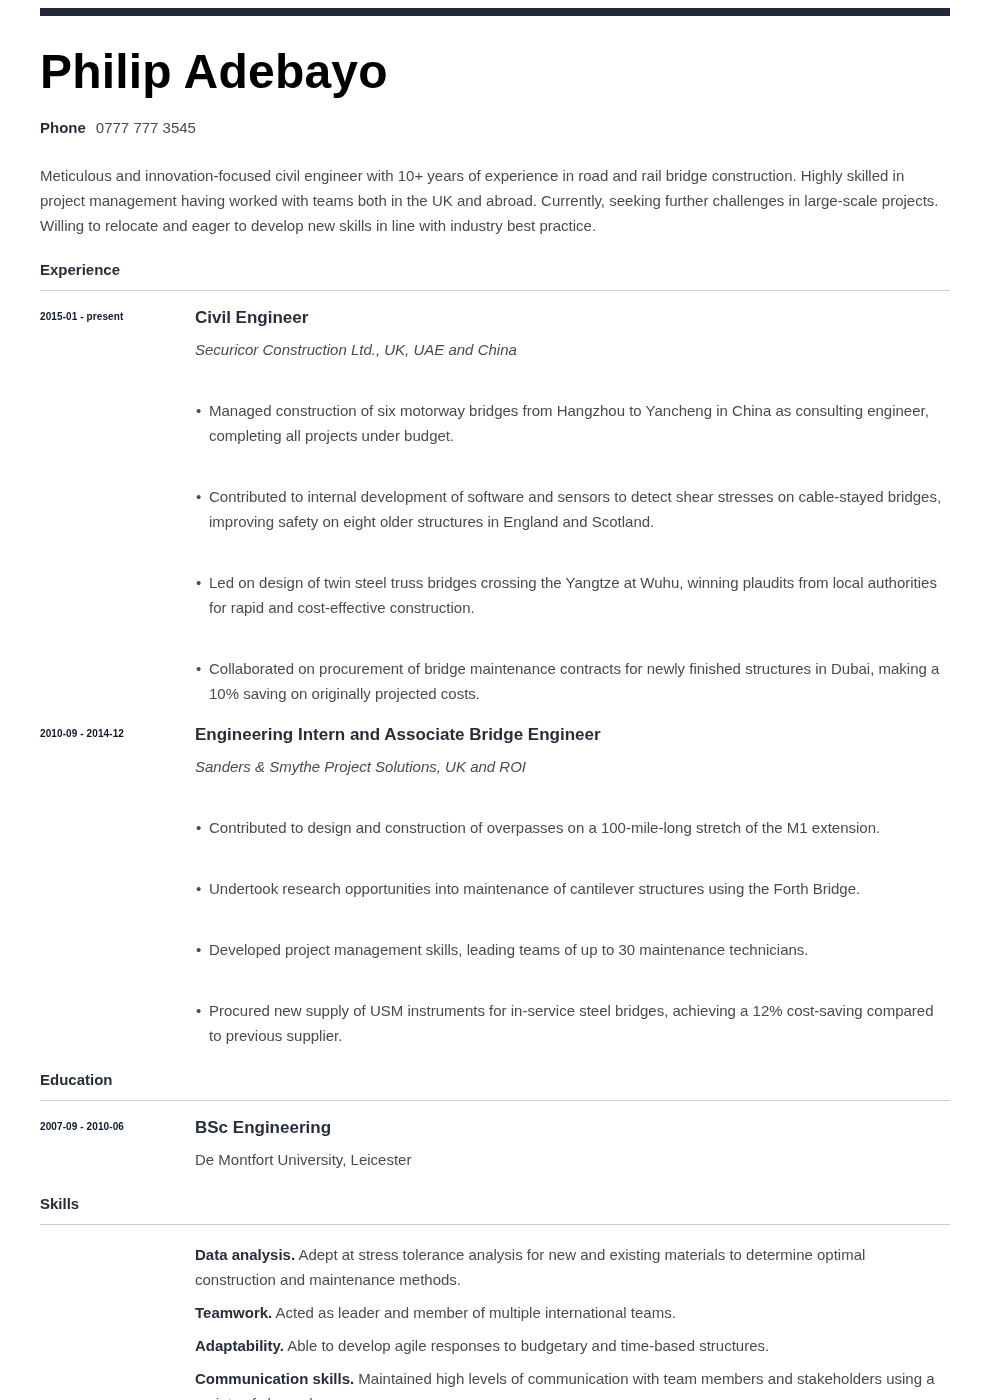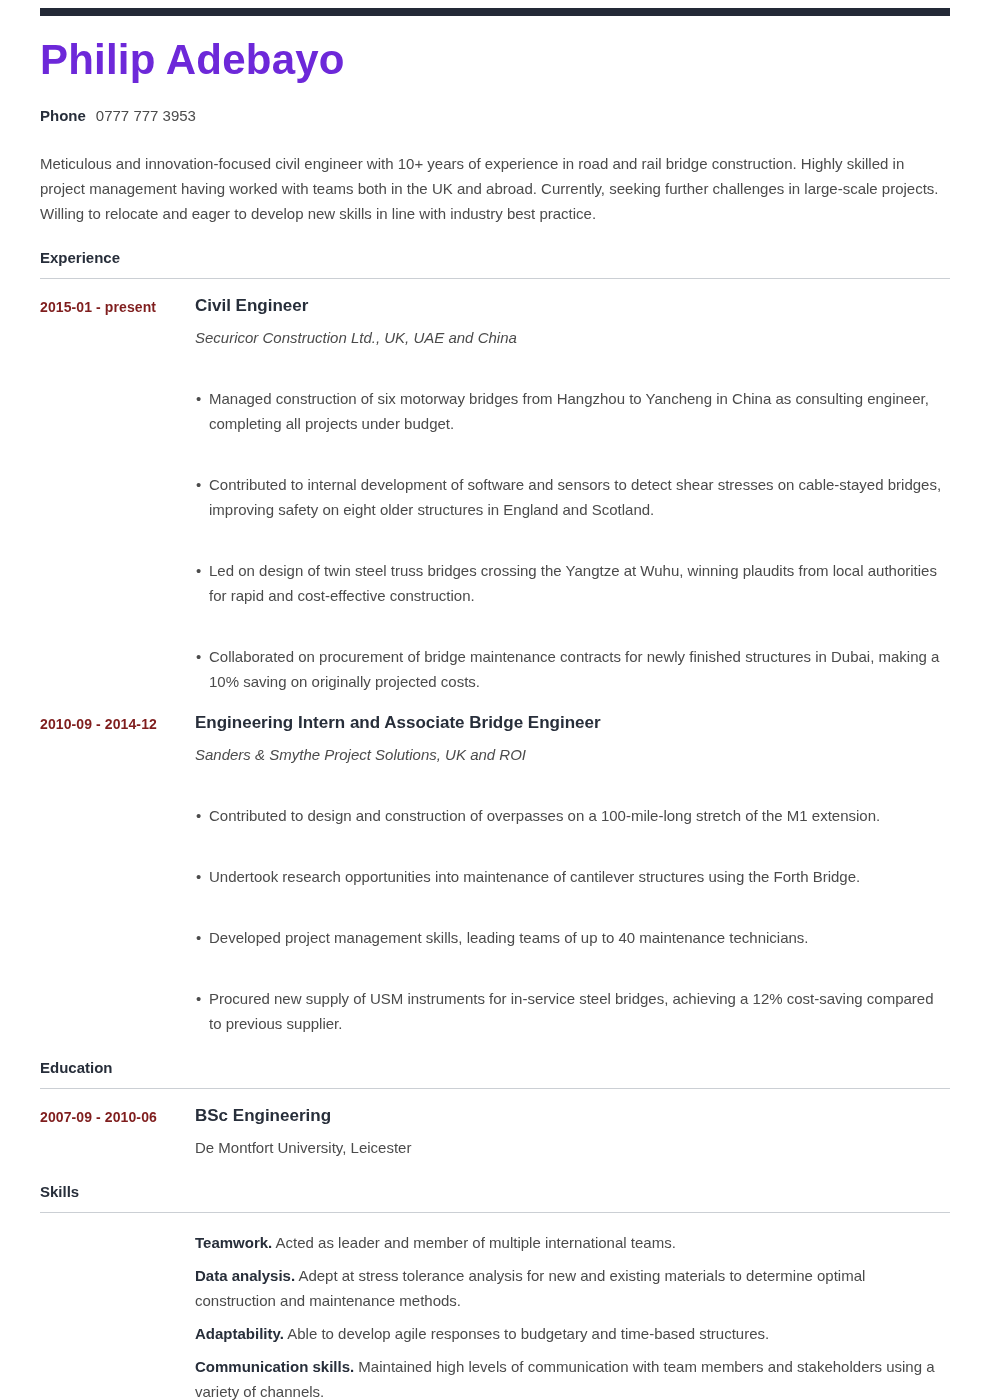--- a/index.html
+++ b/index.html
@@ -6,41 +6,41 @@
   html,body { background:#ffffff; }
   body {
     width:990px; height:1400px;
     font-family:"Liberation Sans", sans-serif;
     color:#4b4b4b;
     overflow:hidden;
   }
   .page { padding:8px 40px 0 40px; }
   .top-bar { height:8px; background:#232936; }
   .name {
-    margin-top:24px;
-    font-size:42px; font-weight:700; color:#6d28d9;
+    margin-top:36px;
+    font-size:48px; font-weight:700; color:#000000;
     letter-spacing:.2px; line-height:40px;
   }
   .contact-row { margin-top:27px; font-size:15px; line-height:17px; }
   .contact-row + .contact-row { margin-top:16px; }
   .contact-label { font-weight:700; color:#272e3a; margin-right:10px;text-align:right; }
   .contact-value { color:#4b4b4b; }
   .summary {
     margin-top:27px; font-size:15px; line-height:25px; color:#4b4b4b;
   }
   .section-title {
     margin-top:20px; margin-bottom:17px;
     font-size:15px; font-weight:700; color:#272e3a;
     padding-bottom:9px; border-bottom:1px solid #cbcfd4;
     line-height:23px;
   }
   .row { display:grid; grid-template-columns:155px 1fr; }
   .row + .row { margin-top:19px; }
   .dates {
-    font-size:14px; font-weight:700; color:#7f1d1d;
+    font-size:10px; font-weight:700; color:#0f172a;
     padding-top:3px; letter-spacing:.1px;
   }
   .job-title { font-size:17px; font-weight:700; color:#272e3a; line-height:20px; }
   .company { margin-top:9px; font-style:italic; font-size:15px; line-height:25px; color:#4b4b4b; }
   .school  { margin-top:9px; font-size:15px; line-height:25px; color:#4b4b4b; }
   ul.bullets { list-style:none; margin-top:5px; }
   ul.bullets li {
     position:relative; padding-left:14px;
     font-size:15px; line-height:25px; color:#4b4b4b;margin-top:36px;
   }
@@ -54,21 +54,21 @@
 </head>
 <body>
 
 <div class="page">
 
   <div class="top-bar"></div>
 
   <div class="name">Philip Adebayo</div>
 
   <div class="contact-row">
-    <span class="contact-label">Phone</span><span class="contact-value">0777 777 3953</span>
+    <span class="contact-label">Phone</span><span class="contact-value">0777 777 3545</span>
   </div>
 
   <div class="summary">Meticulous and innovation-focused civil engineer with 10+ years of experience in road and rail bridge construction. Highly skilled in project management having worked with teams both in the UK and abroad. Currently, seeking further challenges in large-scale projects. Willing to relocate and eager to develop new skills in line with industry best practice.</div>
 
   <div class="section-title">Experience</div>
 
   <div class="row">
     <div class="dates">2015-01 - present</div>
     <div>
       <div class="job-title">Civil Engineer</div>
@@ -83,43 +83,43 @@
   </div>
 
   <div class="row">
     <div class="dates">2010-09 - 2014-12</div>
     <div>
       <div class="job-title">Engineering Intern and Associate Bridge Engineer</div>
       <div class="company">Sanders &amp; Smythe Project Solutions, UK and ROI</div>
       <ul class="bullets">
         <li>Contributed to design and construction of overpasses on a 100-mile-long stretch of the M1 extension.</li>
         <li>Undertook research opportunities into maintenance of cantilever structures using the Forth Bridge.</li>
-        <li>Developed project management skills, leading teams of up to 40 maintenance technicians.</li>
+        <li>Developed project management skills, leading teams of up to 30 maintenance technicians.</li>
         <li>Procured new supply of USM instruments for in-service steel bridges, achieving a 12% cost-saving compared to previous supplier.</li>
       </ul>
     </div>
   </div>
 
   <div class="section-title">Education</div>
 
   <div class="row">
     <div class="dates">2007-09 - 2010-06</div>
     <div class="edu-block">
       <div class="job-title">BSc Engineering</div>
       <div class="school">De Montfort University, Leicester</div>
     </div>
   </div>
 
   <div class="section-title">Skills</div>
 
   <div class="row">
     <div></div>
     <div>
+      <p class="skill-para"><span class="skill-label">Data analysis.</span><span> Adept at stress tolerance analysis for new and existing materials to determine optimal construction and maintenance methods.</span></p>
       <p class="skill-para"><span class="skill-label">Teamwork.</span><span> Acted as leader and member of multiple international teams.</span></p>
-      <p class="skill-para"><span class="skill-label">Data analysis.</span><span> Adept at stress tolerance analysis for new and existing materials to determine optimal construction and maintenance methods.</span></p>
       <p class="skill-para"><span class="skill-label">Adaptability.</span><span> Able to develop agile responses to budgetary and time-based structures.</span></p>
       <p class="skill-para"><span class="skill-label">Communication skills.</span><span> Maintained high levels of communication with team members and stakeholders using a variety of channels.</span></p>
       <p class="skill-para"><span class="skill-label">Design skills.</span><span> Led on innovative and low environmental impact designs.</span></p>
     </div>
   </div>
 
   <div class="section-title">Awards</div>
 
 
 </div>

